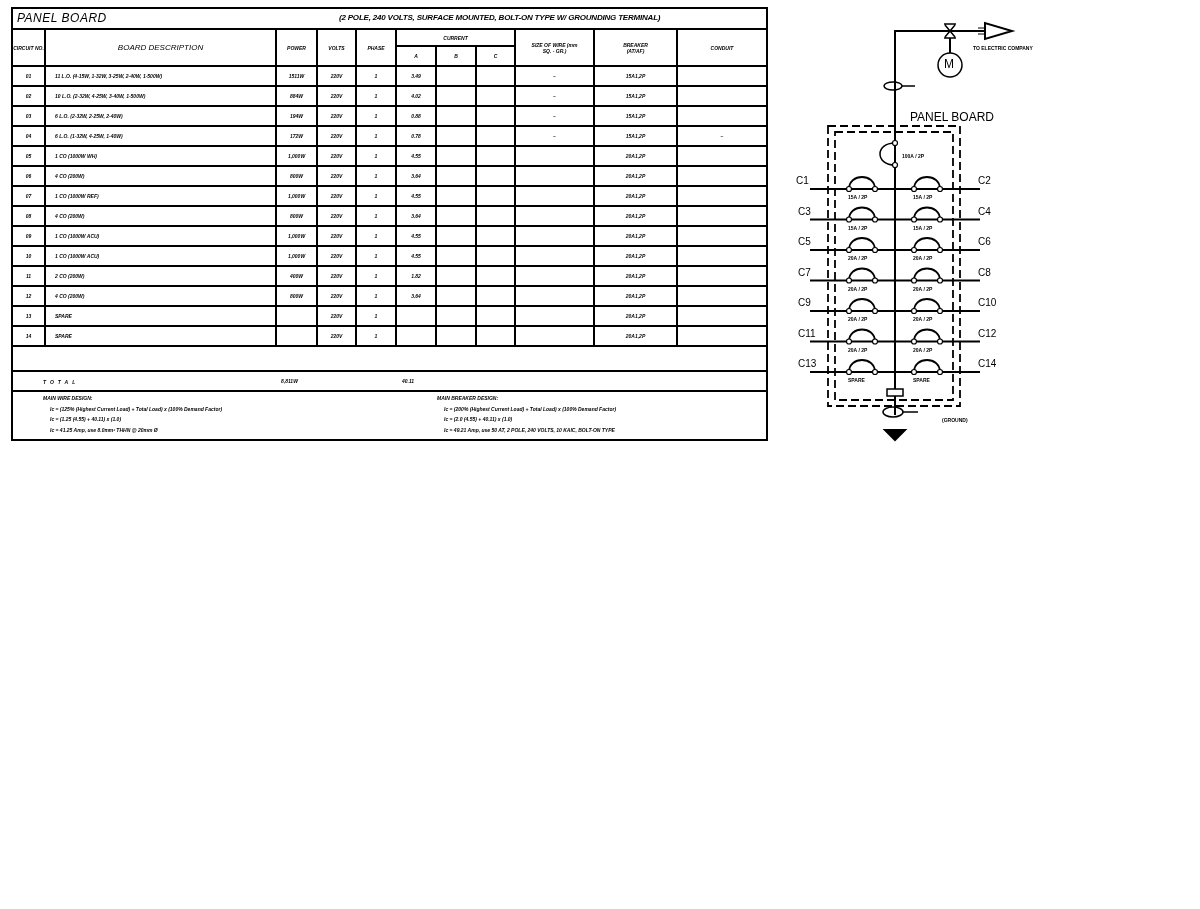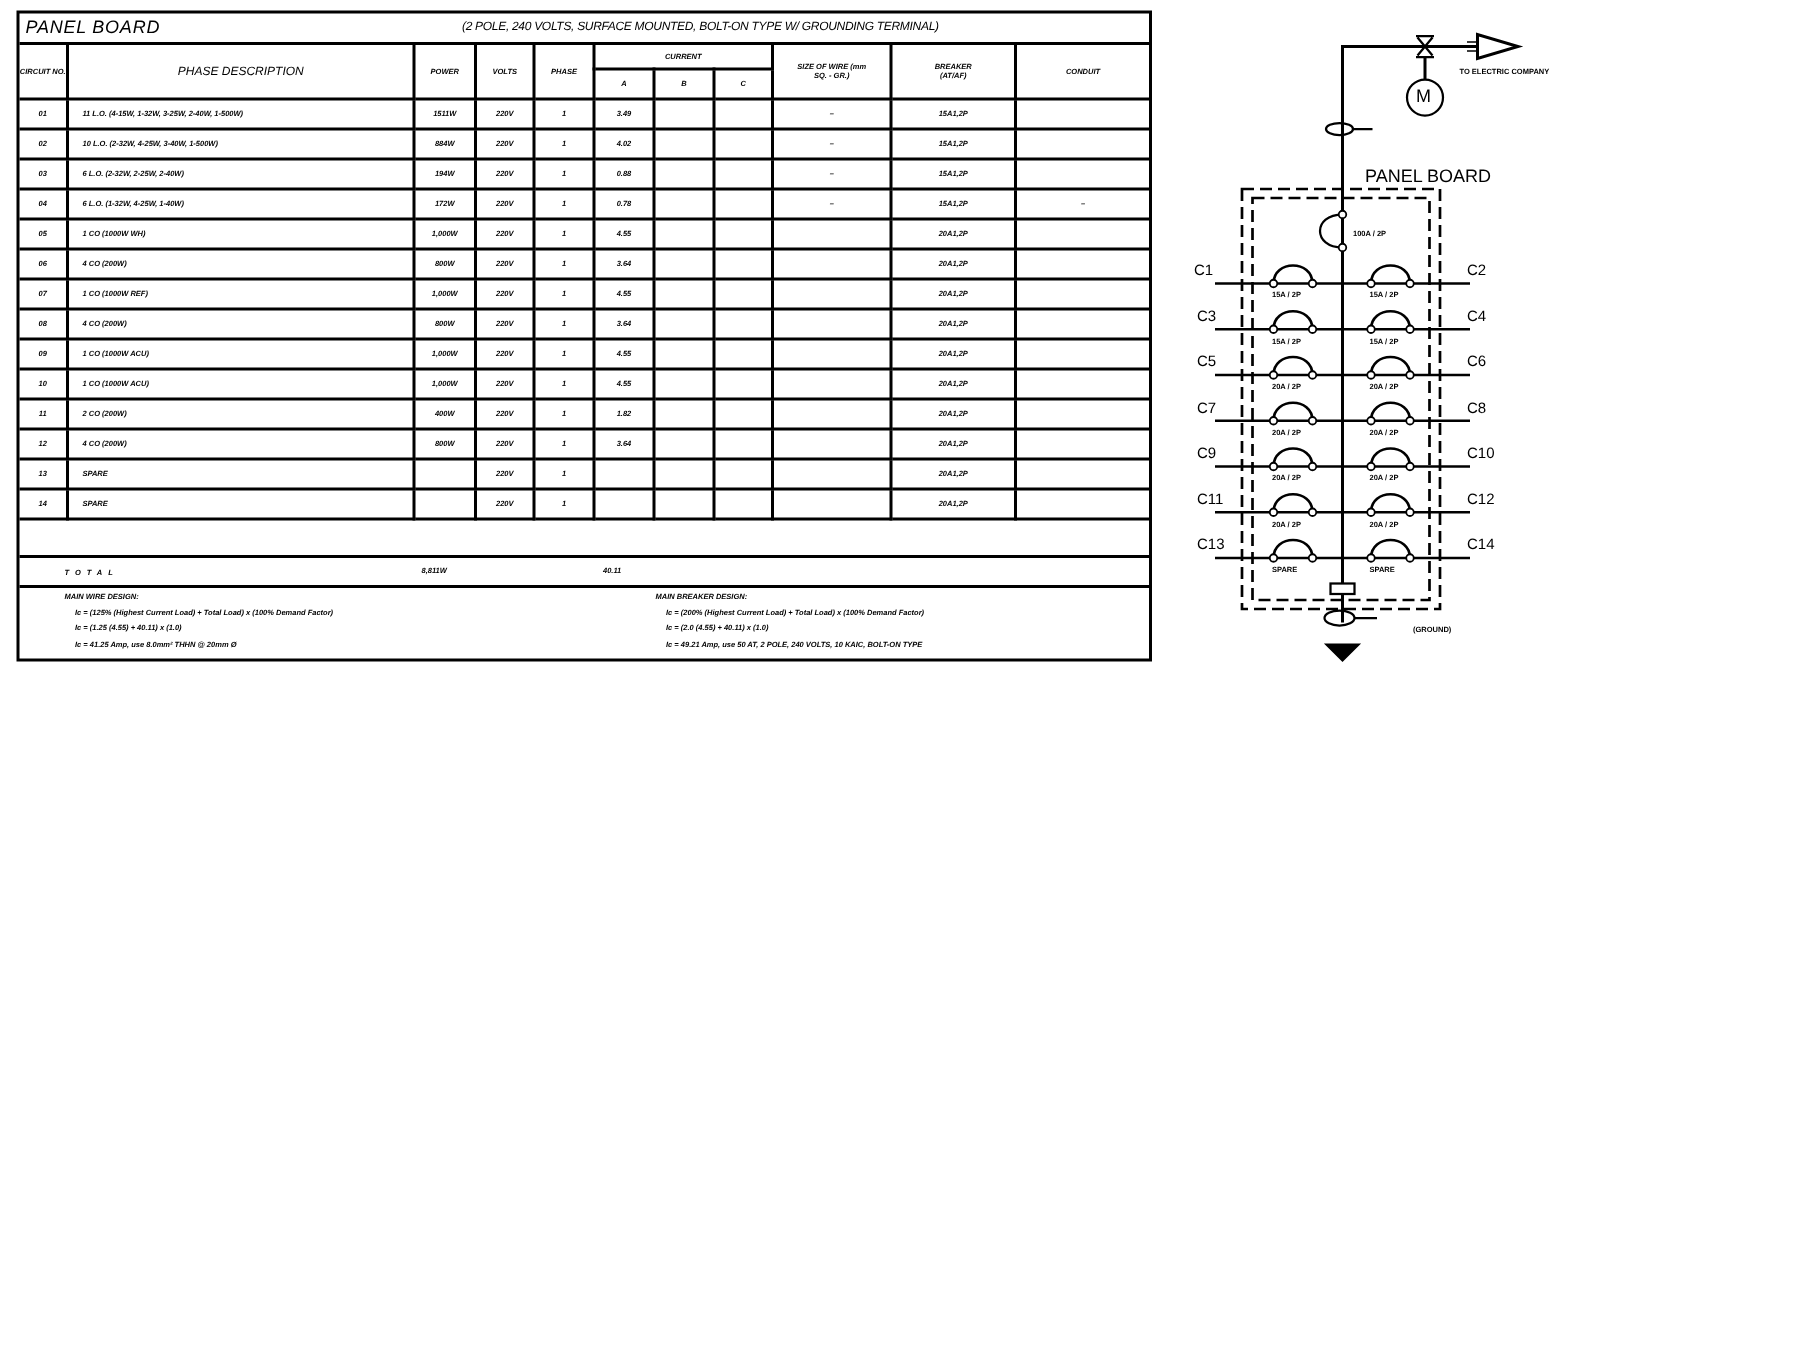--- a/index.html
+++ b/index.html
@@ -3,21 +3,21 @@
 <meta charset="utf-8">
 <style>
   html, body { margin: 0; padding: 0; background: #ffffff; }
   body { width: 1200px; height: 909px; position: relative; overflow: hidden;
          font-family: "Liberation Sans", sans-serif; color: #000; }
   .sheet { position: absolute; left: 11px; top: 7px; width: 757px; height: 434px;
            border: 2px solid #000; box-sizing: border-box; }
   .title-row { position: absolute; left: 0; top: 0; width: 100%; height: 21px;
                border-bottom: 2px solid #000; box-sizing: border-box; }
   .title-main { position: absolute; left: 4px; top: 2px; font-size: 12px; font-style: italic; letter-spacing: 0.5px; }
-  .title-sub { position: absolute; left: 295px; top: 4px; font-size: 8px; font-style: italic; font-weight: normal; letter-spacing: -0.2px; text-align: right; }
+  .title-sub { position: absolute; left: 326px; top: 4px; font-size: 8px; font-style: italic; font-weight: bold; letter-spacing: -0.2px; text-align: right; }
   table.sched { position: absolute; left: 0; top: 21px; border-collapse: collapse; table-layout: fixed; }
   table.sched td, table.sched th { border: 2px solid #000; padding: 0; text-align: center;
       font-size: 5px; font-style: italic; font-weight: bold; height: 18px; overflow: hidden; white-space: nowrap; }
   table.sched th { font-weight: bold; font-size: 5px; }
   table.sched th.big { font-size: 8px; font-weight: normal; }
   table.sched td.desc { text-align: left; padding-left: 9px; }
   table.sched tr:first-child th, table.sched tr:first-child td { border-top: none; }
   table.sched tr > *:first-child { border-left: none; }
   table.sched tr > *:last-child { border-right: none; }
   .total-row { position: absolute; left: 0; top: 361px; width: 100%; height: 22px; border-top: 2px solid #000; border-bottom: 2px solid #000; box-sizing: border-box; }
@@ -51,21 +51,21 @@
         <col style="width:40px">
         <col style="width:40px">
         <col style="width:39px">
       <col style="width:79px">
         <col style="width:83px">
         <col style="width:89px">
     </colgroup>
     <tbody>
         <tr style="height:16px">
       <th rowspan="2" style="height:33px;white-space:normal;line-height:6px">CIRCUIT NO.</th>
-      <th rowspan="2" class="big">PHASE DESCRIPTION</th>
+      <th rowspan="2" class="big">BOARD DESCRIPTION</th>
       <th rowspan="2">POWER</th>
       <th rowspan="2">VOLTS</th>
       <th rowspan="2">PHASE</th>
       <th colspan="3" style="height:14px">CURRENT</th>
       <th rowspan="2" style="white-space:normal;line-height:6px;padding:0 14px">SIZE OF WIRE (mm SQ. - GR.)</th>
       <th rowspan="2" style="white-space:normal;line-height:6px;padding:0 24px">BREAKER (AT/AF)</th>
       <th rowspan="2">CONDUIT</th>
     </tr>
     <tr>
       <th style="height:14px">A</th>

